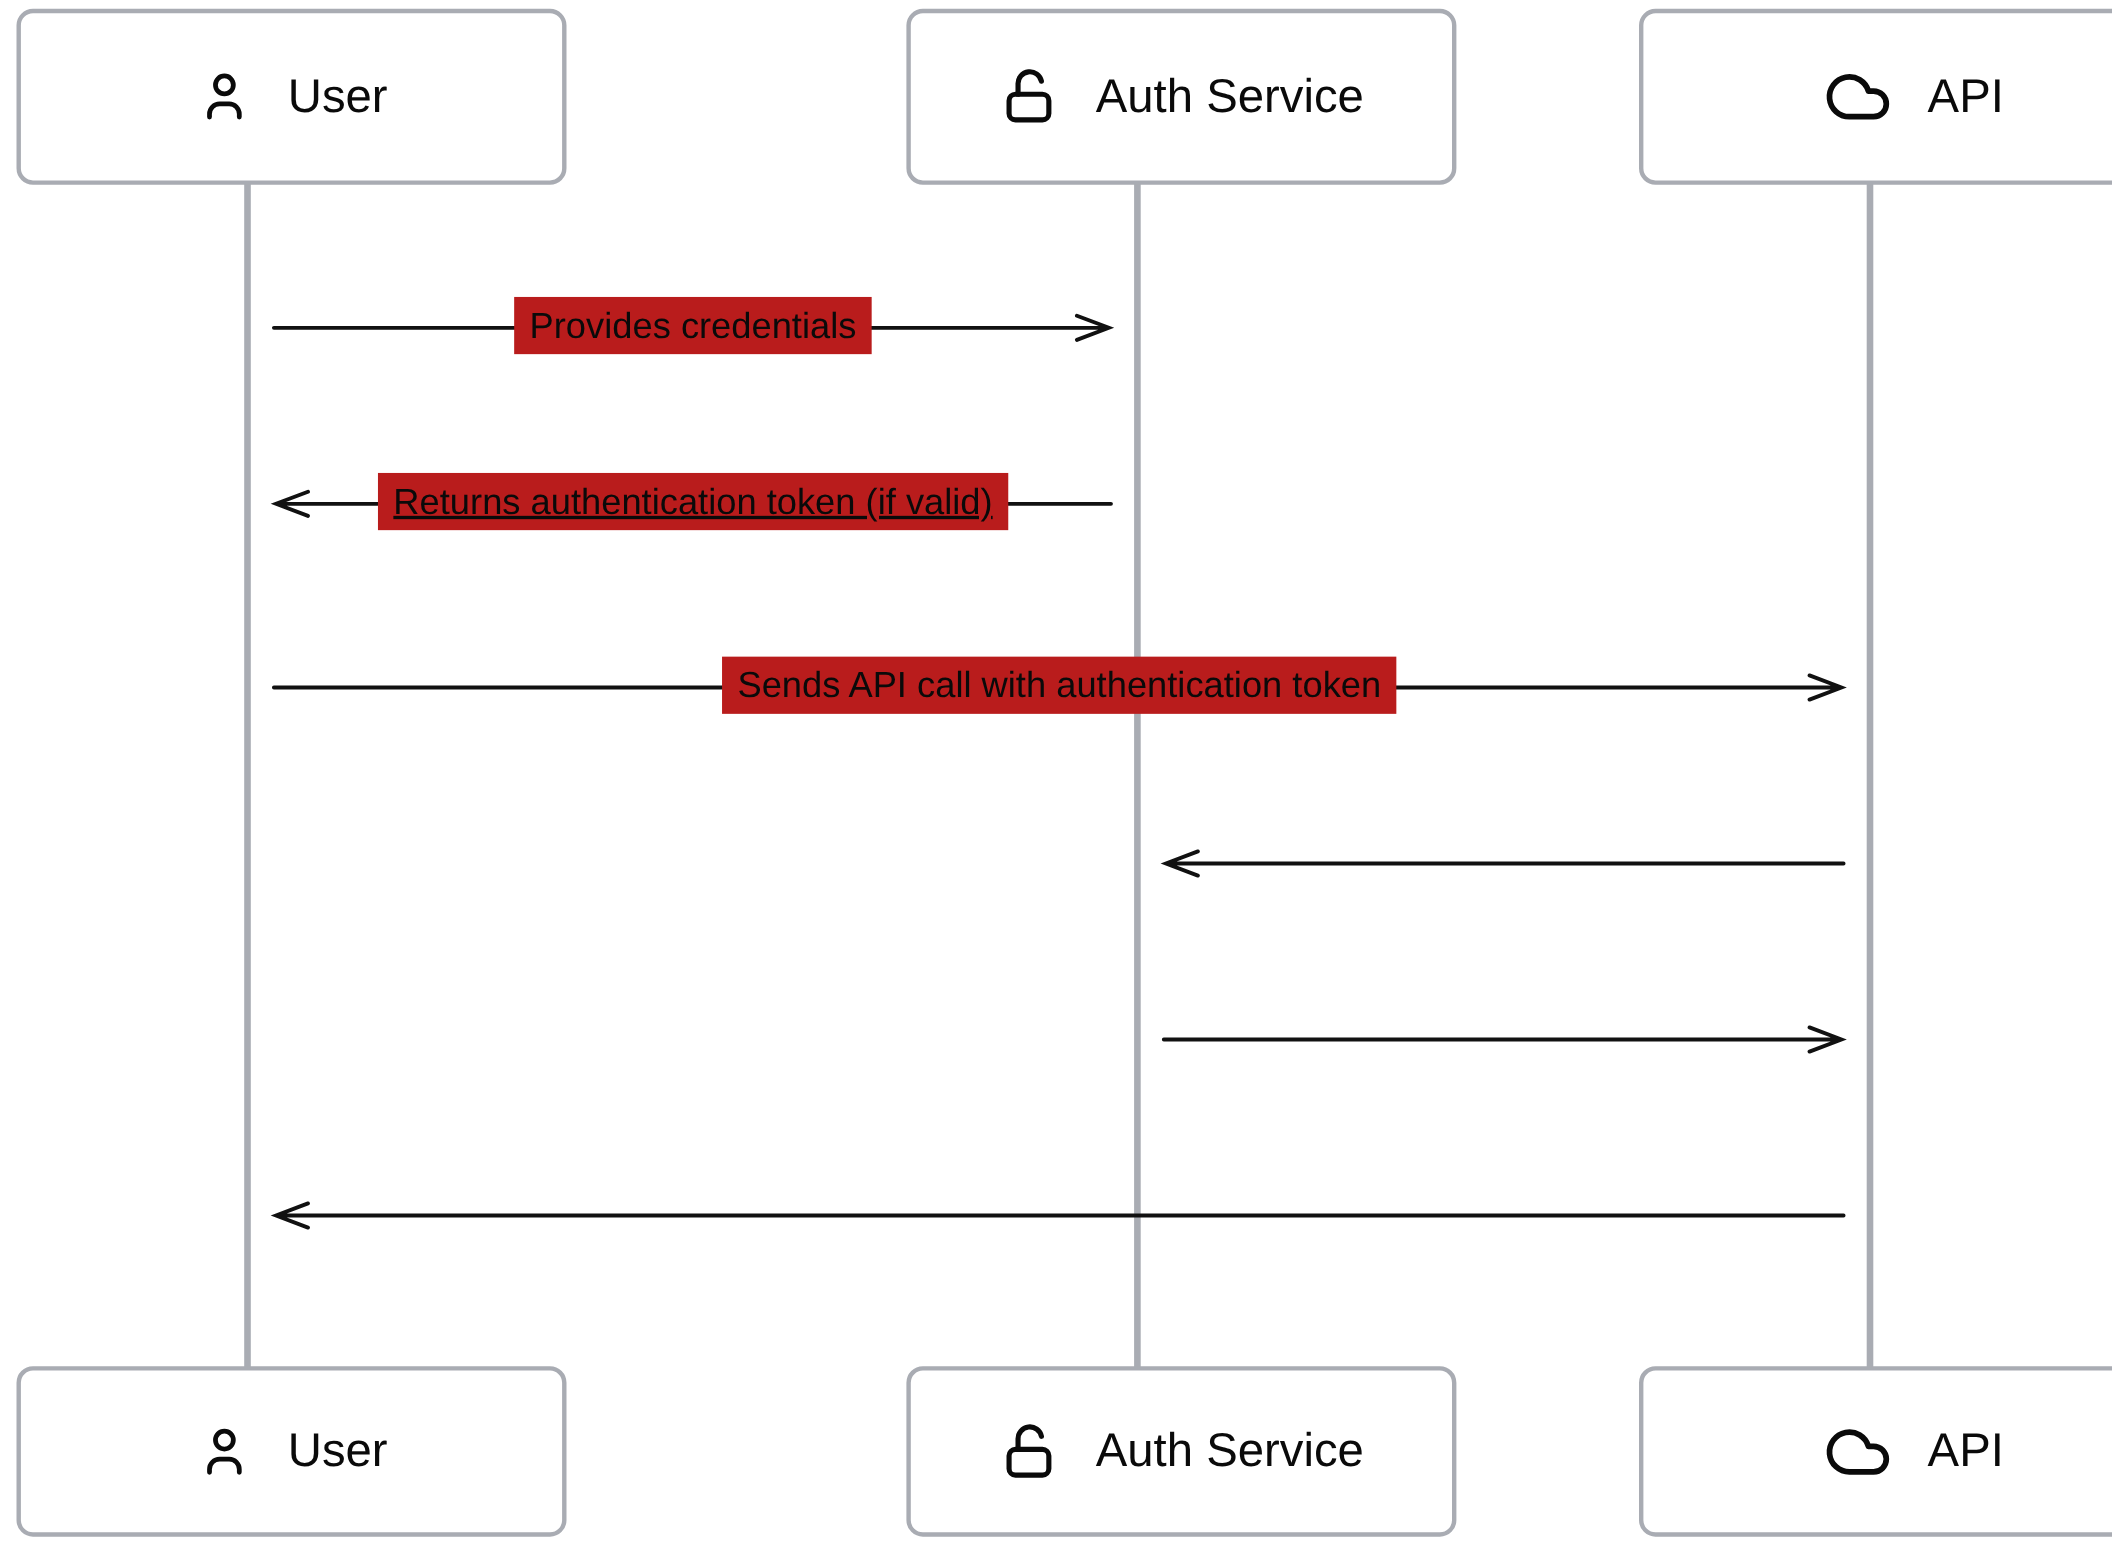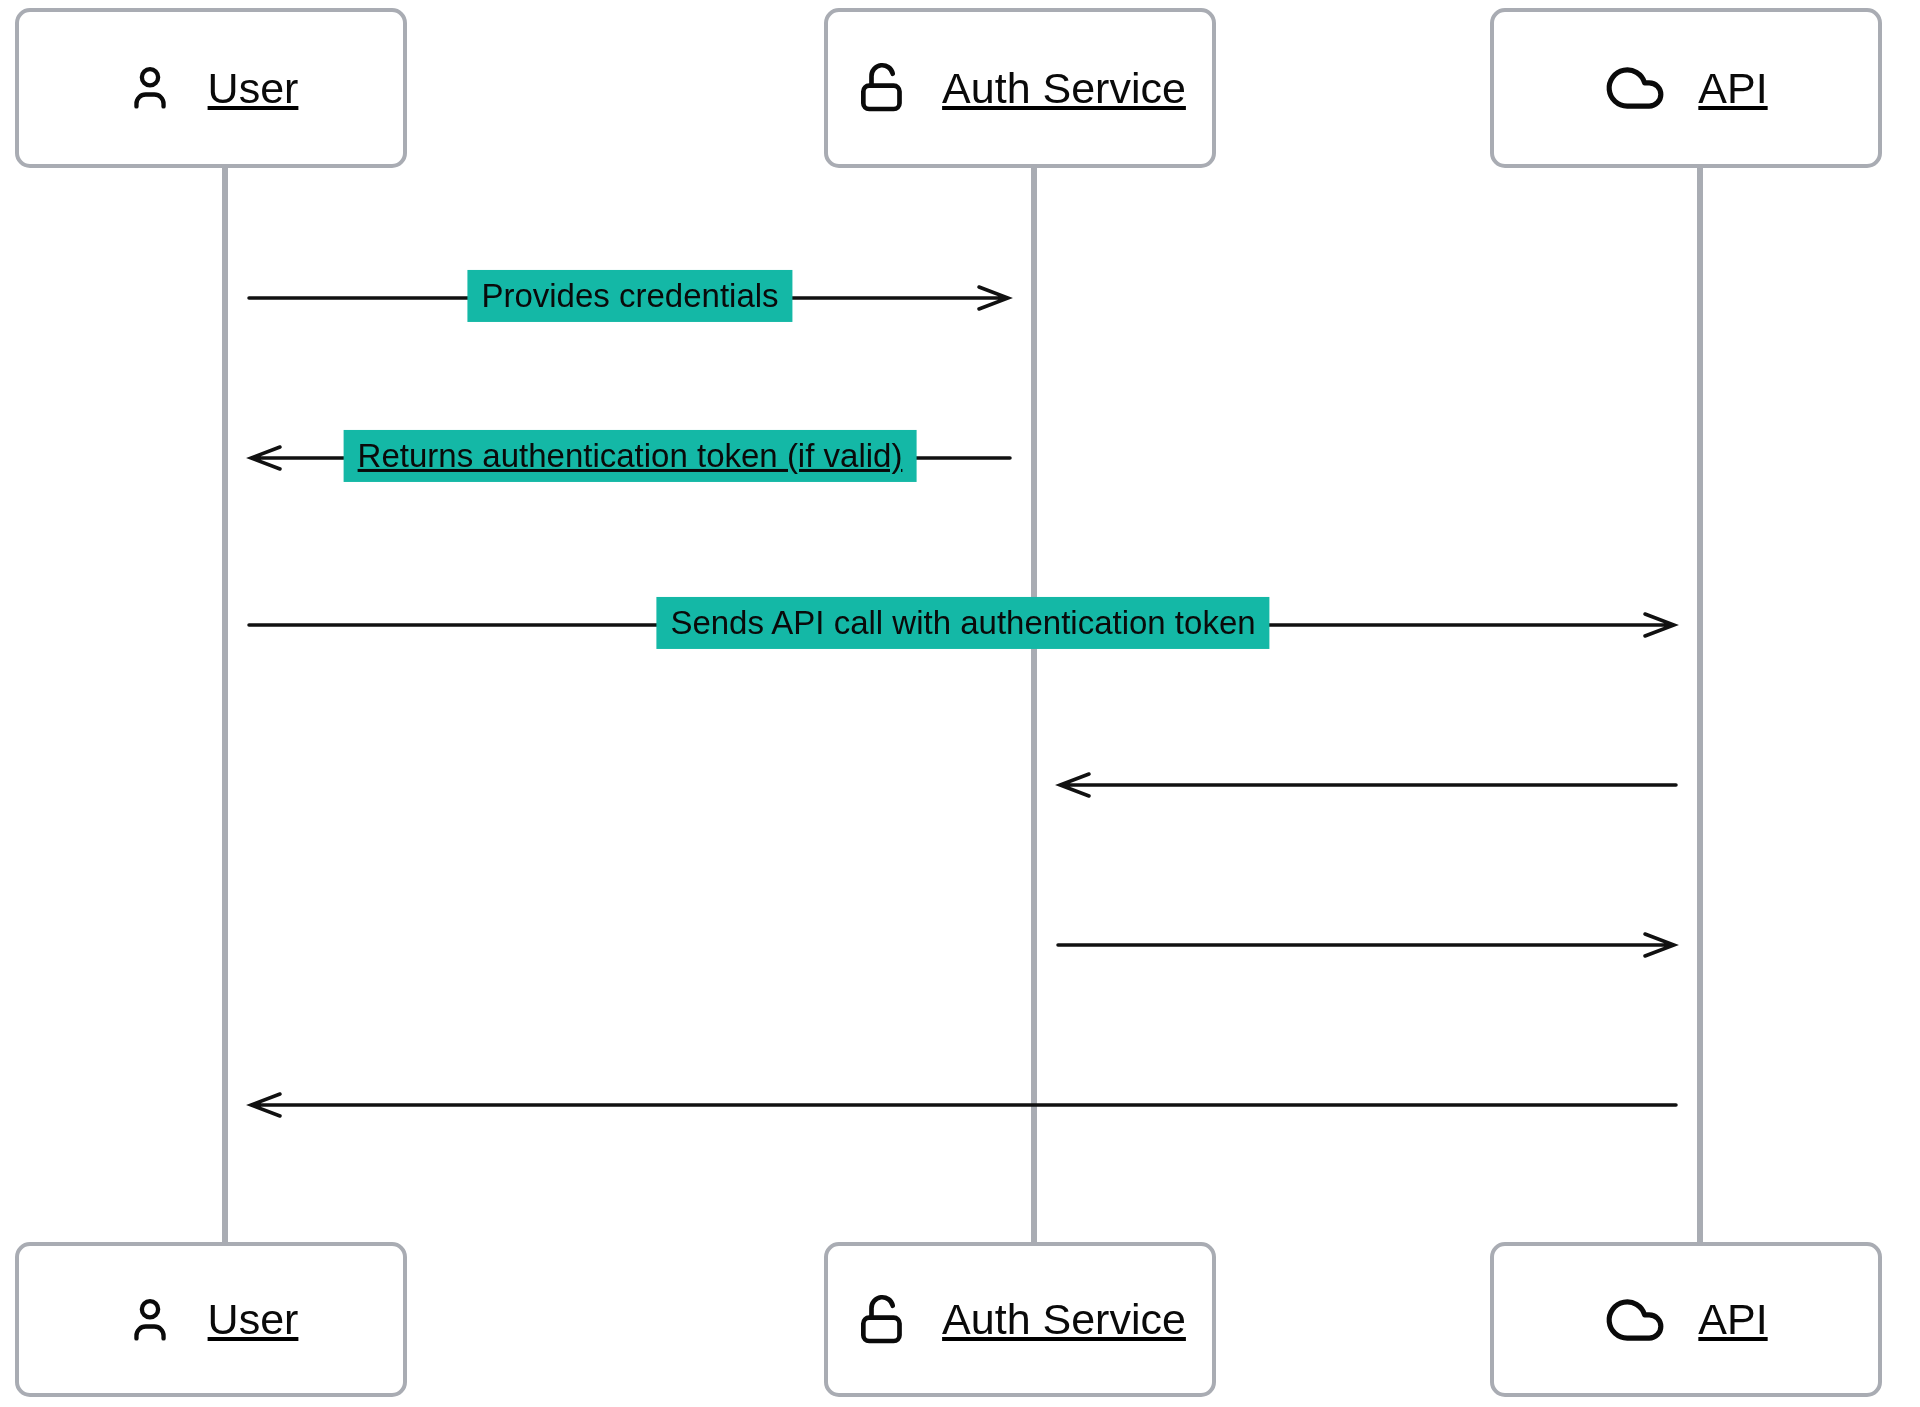--- a/index.html
+++ b/index.html
@@ -19,41 +19,40 @@
     background: #a9acb3;
     z-index: 1;
   }
   .msg-svg {
     position: absolute;
     z-index: 2;
   }
   .msg-label {
     position: absolute;
     transform: translate(-50%, -54%);
-    background: #14b8a6;
+    background: #b91c1c;
     padding: 7px 14px;
     font-size: 33px;
     color: #0a0a0a;
     white-space: nowrap;
     z-index: 3;
     line-height: 1.15;
   }
   .actor-box {
     position: absolute;
-    width: 392px;
+    width: 500px;
     box-sizing: border-box;
     border: 4px solid #a9acb3;
     border-radius: 15px;
     background: #ffffff;
     display: flex;
     align-items: center;
     justify-content: center;
     gap: 32px;
     z-index: 4;
-    text-decoration: underline;
   }
   .actor-box.toprow { top: 8px; height: 160px; }
   .actor-box.bottomrow { top: 1242px; height: 155px; }
   .actor-label {
     font-size: 43px;
     color: #0a0a0a;
     line-height: 1;
   }
   .actor-icon { flex: 0 0 auto; display: block; }
   .actor-icon svg { display: block; stroke: #0a0a0a; fill: none; stroke-width: 2; stroke-linecap: round; stroke-linejoin: round; }

